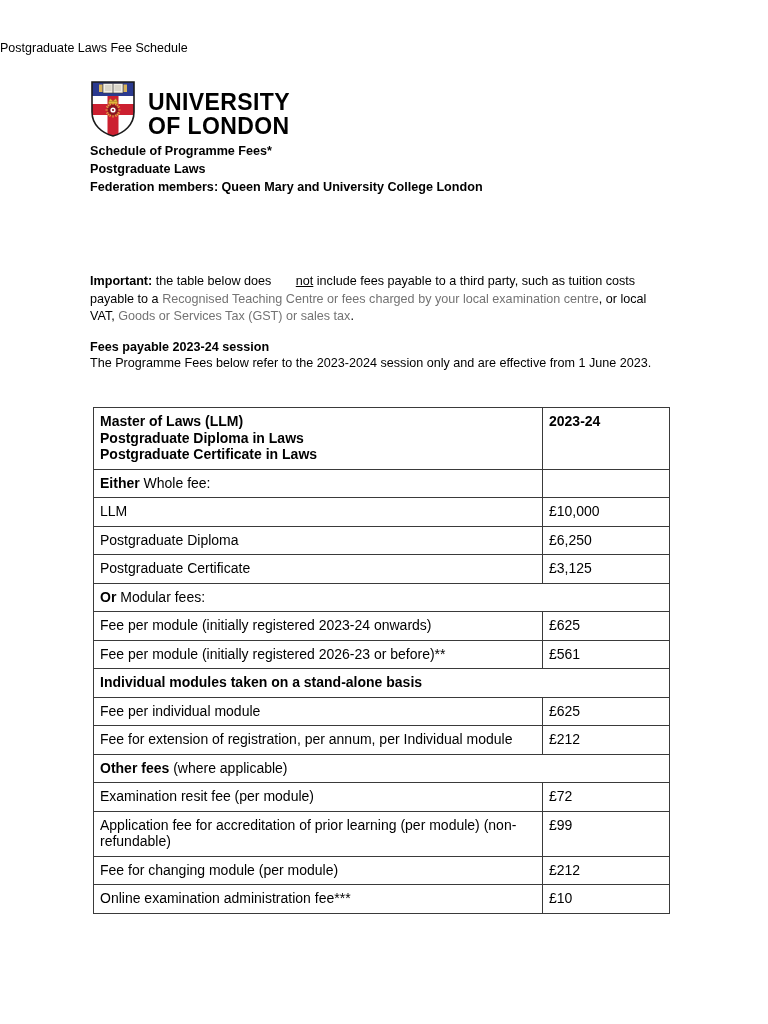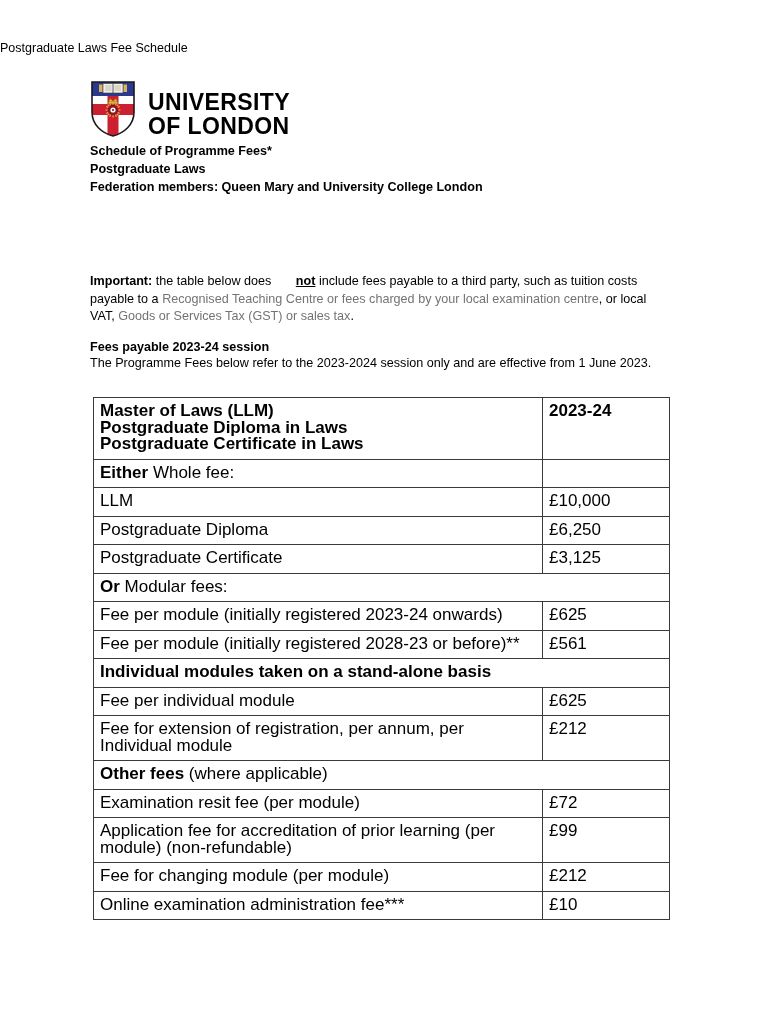--- a/index.html
+++ b/index.html
@@ -58,41 +58,41 @@
   .logo-words div { white-space: nowrap; }
 
   .hblock {
     position: absolute;
     left: 90px;
     width: 578px;
     font-size: 12.6px;
     line-height: 17.6px;
   }
   .b { font-weight: bold; text-align: center; }
-  .bu { font-weight: bold; text-decoration: underline; padding-left: 21px; }
+  .bu { font-weight: normal; text-decoration: underline; padding-left: 21px; }
   a.link, .link {
     color: #737373;
     cursor: pointer;
   }
 
   .headings { top: 143px; font-weight: bold; line-height: 17.8px; }
   .para-star { top: 208px; }
   .para-important { top: 273px; }
   .fees-head { top: 339px; font-weight: bold; }
   .fees-sub { top: 355px; }
 
   
   table.fees {
     position: absolute;
     left: 93px;
-    top: 397px;
+    top: 407px;
     width: 576px;
     border-collapse: collapse;
     table-layout: fixed;
-    font-size: 17px;
+    font-size: 14px;
   }
   table.fees td {
     border: 1px solid #3a3a3a;
     padding: 5px 6px 6px 6px;
     vertical-align: top;
     line-height: 16.5px;
   }
   col.c-label { width: 449px; }
   col.c-value { width: 127px; }
 
@@ -234,21 +234,21 @@
       <tr>
         <td class="section fullspan" colspan="2"><span class="b">Or</span><span> Modular fees:</span></td>
       </tr>
 
       <tr>
         <td class="label indent">Fee per module (initially registered 2023-24 onwards)</td>
         <td class="value">£625</td>
       </tr>
 
       <tr>
-        <td class="label indent">Fee per module (initially registered 2028-23 or before)**</td>
+        <td class="label indent">Fee per module (initially registered 2026-23 or before)**</td>
         <td class="value">£561</td>
       </tr>
 
       <tr>
         <td class="section fullspan" colspan="2"><span class="b">Individual modules taken on a stand-alone basis</span><span></span></td>
       </tr>
 
       <tr>
         <td class="label indent">Fee per individual module</td>
         <td class="value">£625</td>

